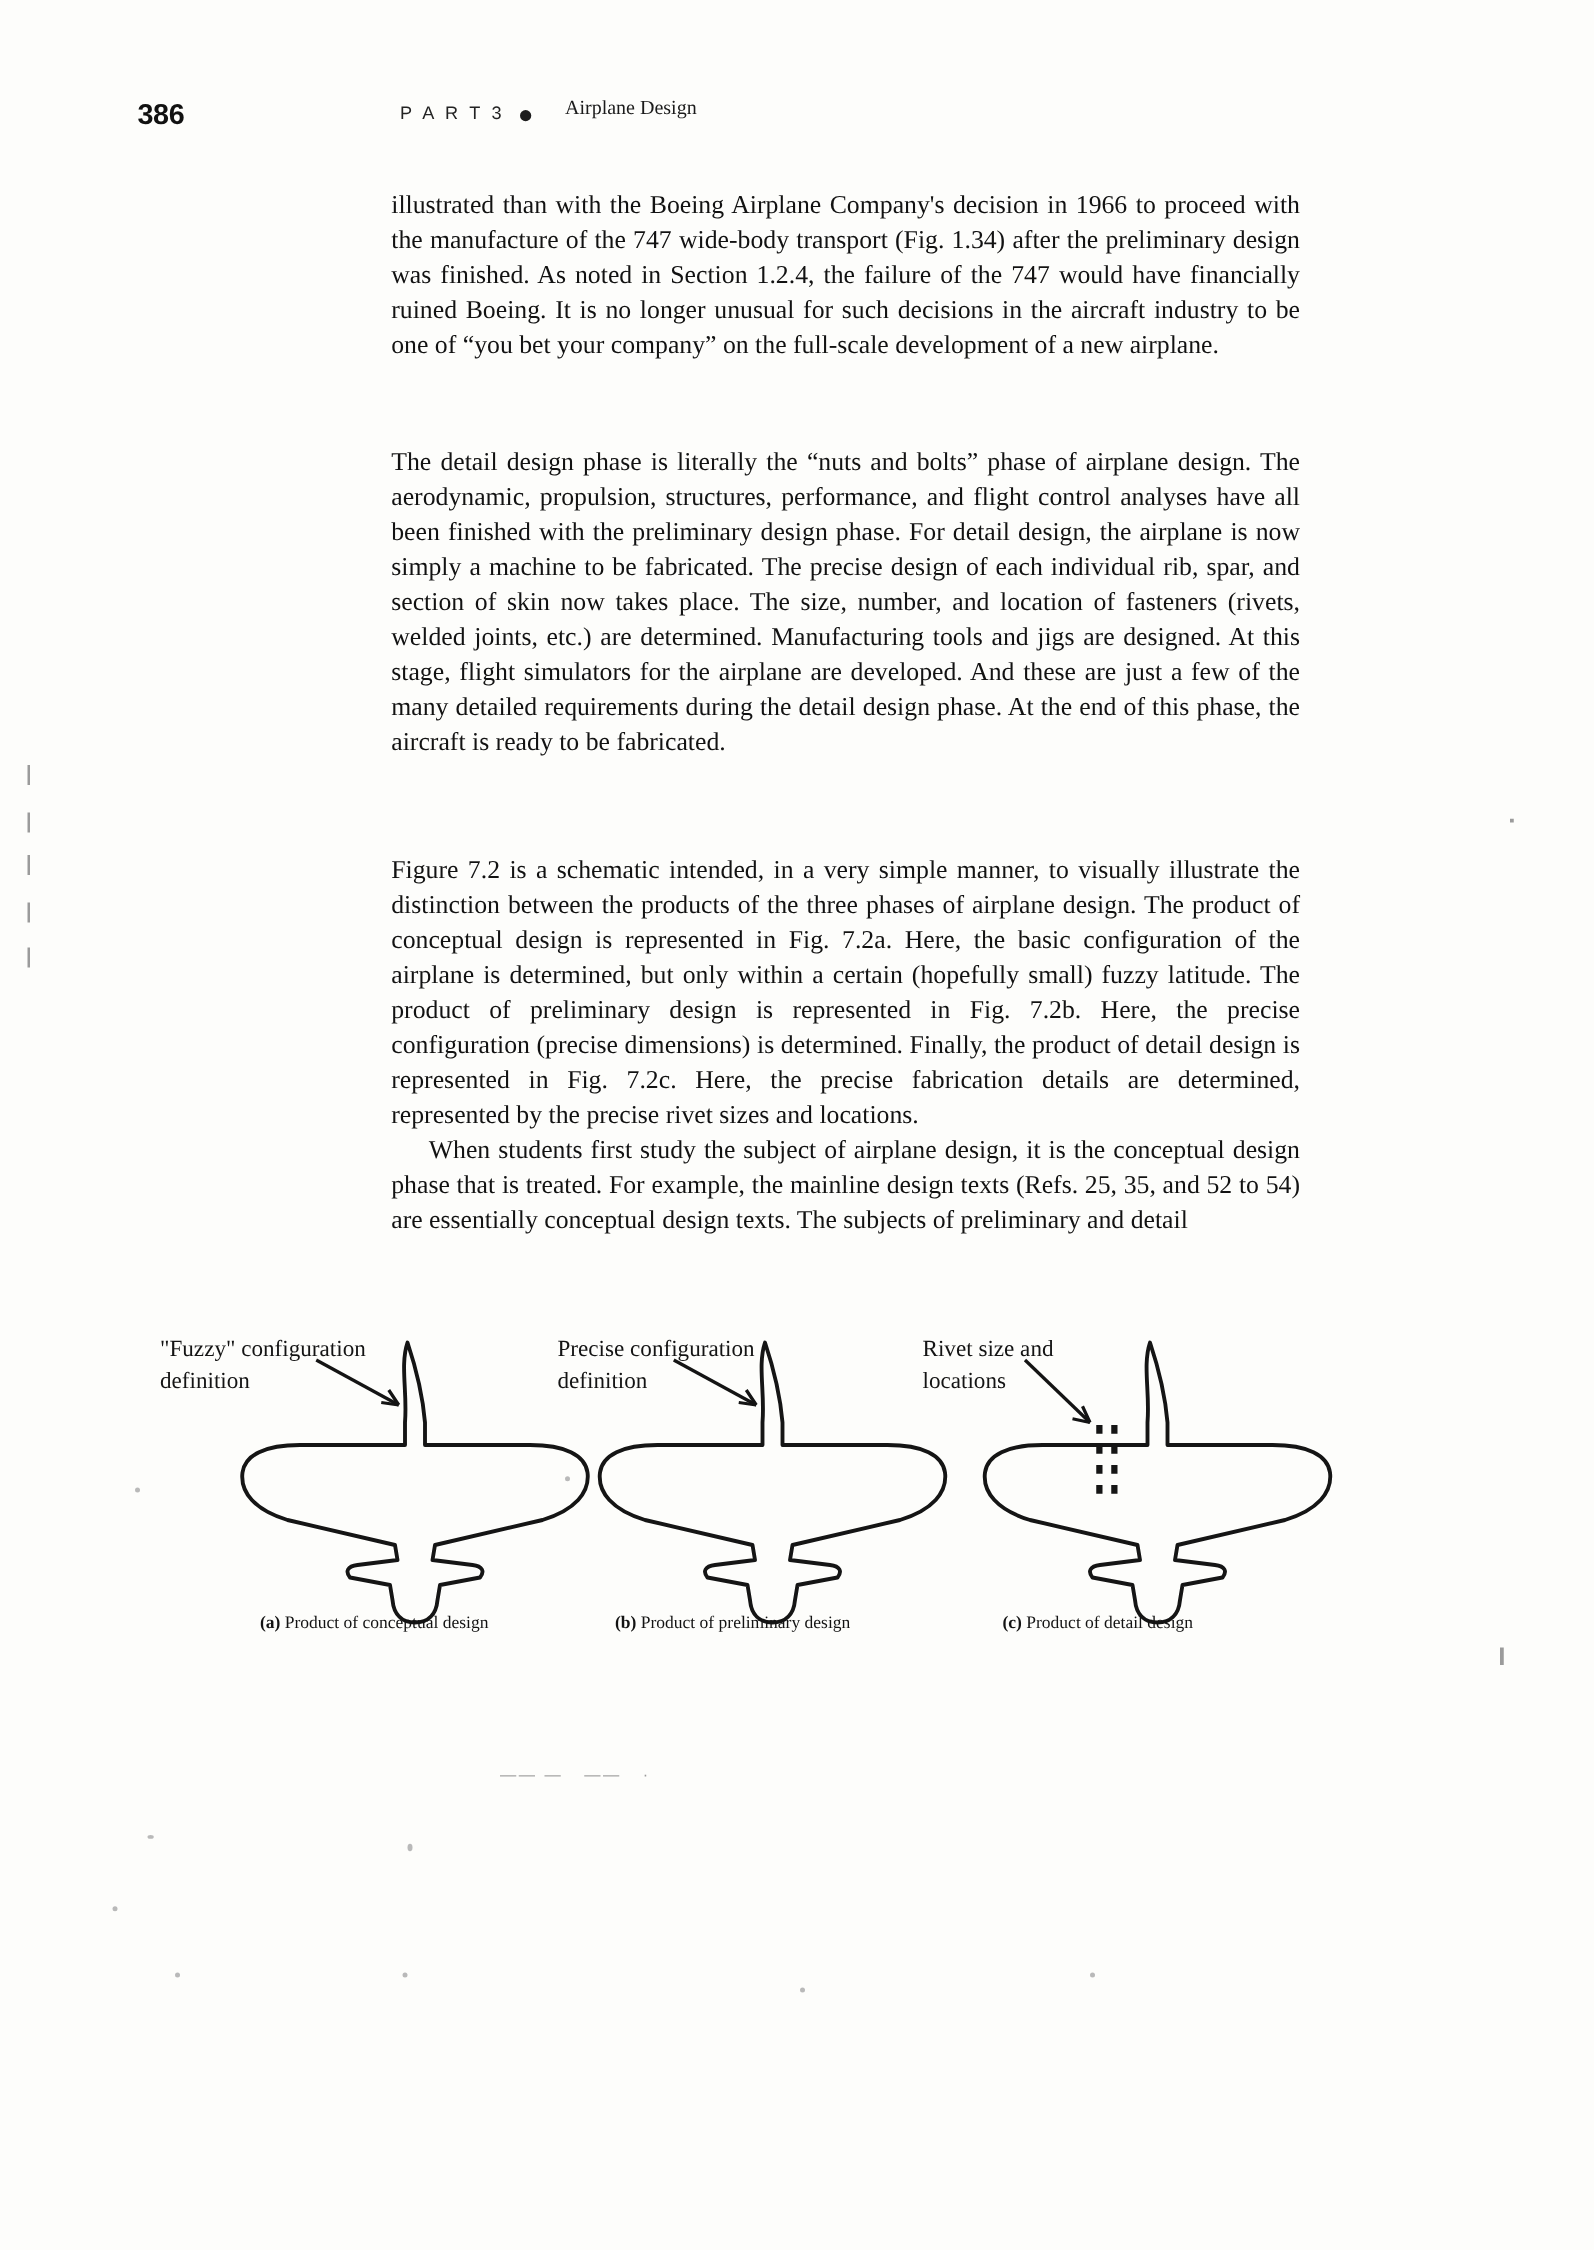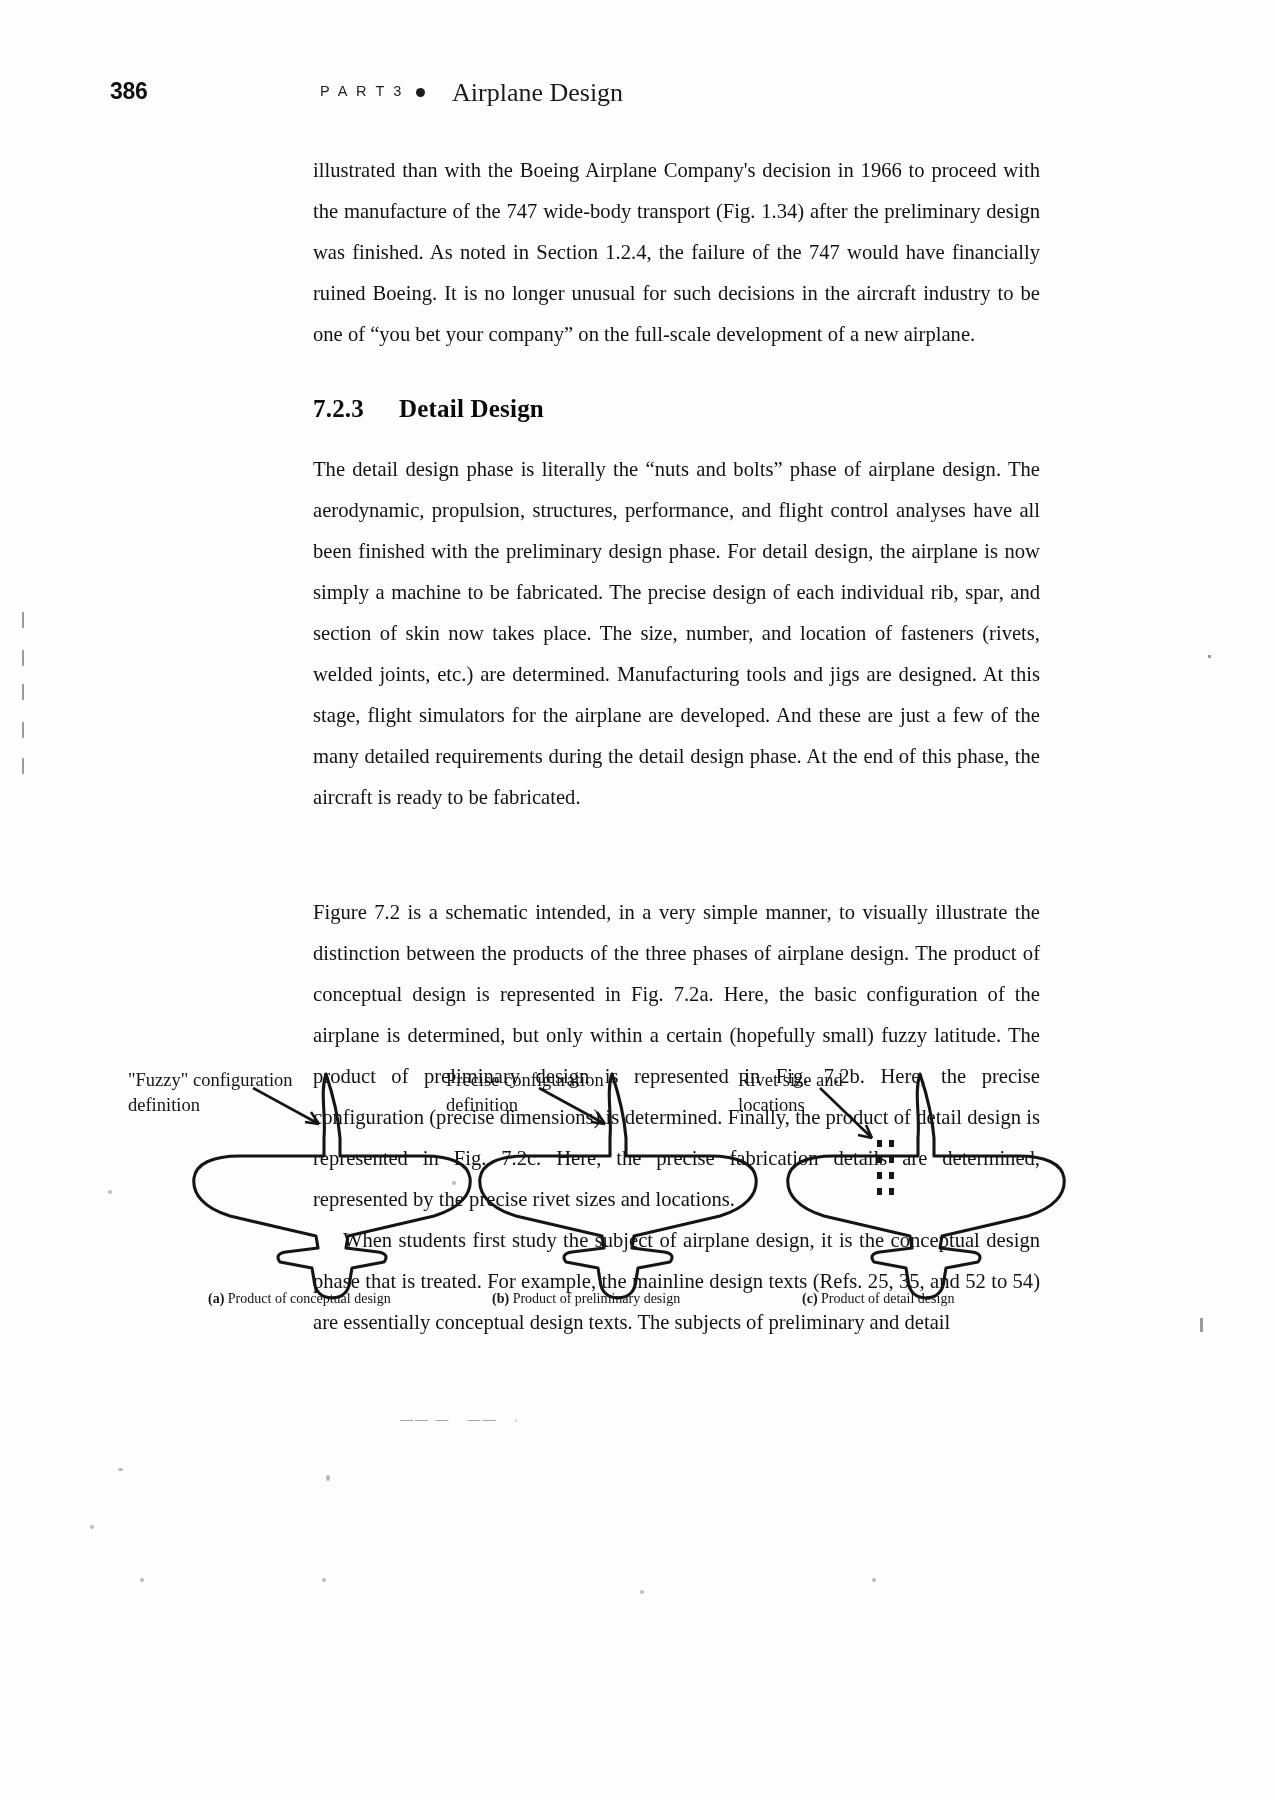--- a/index.html
+++ b/index.html
@@ -34,31 +34,31 @@
     position:absolute; left:310px; top:5px;
     font-family:"Liberation Sans","DejaVu Sans",sans-serif;
     font-size:14.5px; letter-spacing:2.6px; color:#232323;margin-left:10px;
   }
   .runhead-dot{
     position:absolute; left:416px; top:10px;
     width:9px; height:9px; border-radius:50%; background:#1d1d1d;
   }
   .runhead-title{
     position:absolute; left:452px; top:0px;
-    font-size:26px; color:#1b1b1b;
+    font-size:16px; color:#1b1b1b;
   }
 
   
   .col{
     position:absolute; left:313px; top:150px; width:727px;
   }
   p.body{
     margin:0 0 0 0;
     font-size:20.6px;
-    line-height:41px;
+    line-height:28px;
     text-align:justify;
     text-justify:inter-word;
     color:#121212;
     -webkit-font-smoothing:none;
   }
   p.body.indent{ text-indent:30px; }
   h2.sec{
     margin:0;
     font-size:25px;
     font-weight:bold;
@@ -135,23 +135,20 @@
     <div class="runhead-dot"></div>
     <div class="runhead-title">Airplane Design</div>
   </div>
 
   <div class="col">
 
     <p class="body">illustrated than with the Boeing Airplane Company's decision in 1966 to proceed with the manufacture of the 747 wide-body transport (Fig. 1.34) after the preliminary design was finished. As noted in Section 1.2.4, the failure of the 747 would have financially ruined Boeing. It is no longer unusual for such decisions in the aircraft industry to be one of “you bet your company” on the full-scale development of a new airplane.</p>
 
     <div class="gap-a"></div>
 
-    <h2 class="sec">
-      <span class="num">7.2.3</span><span>Detail Design</span>
-    </h2>
 
     <div class="gap-b"></div>
 
     <p class="body">The detail design phase is literally the “nuts and bolts” phase of airplane design. The aerodynamic, propulsion, structures, performance, and flight control analyses have all been finished with the preliminary design phase. For detail design, the airplane is now simply a machine to be fabricated. The precise design of each individual rib, spar, and section of skin now takes place. The size, number, and location of fasteners (rivets, welded joints, etc.) are determined. Manufacturing tools and jigs are designed. At this stage, flight simulators for the airplane are developed. And these are just a few of the many detailed requirements during the detail design phase. At the end of this phase, the aircraft is ready to be fabricated.</p>
 
     <div class="gap-c"></div>
 
 
     <div class="gap-d"></div>
 

